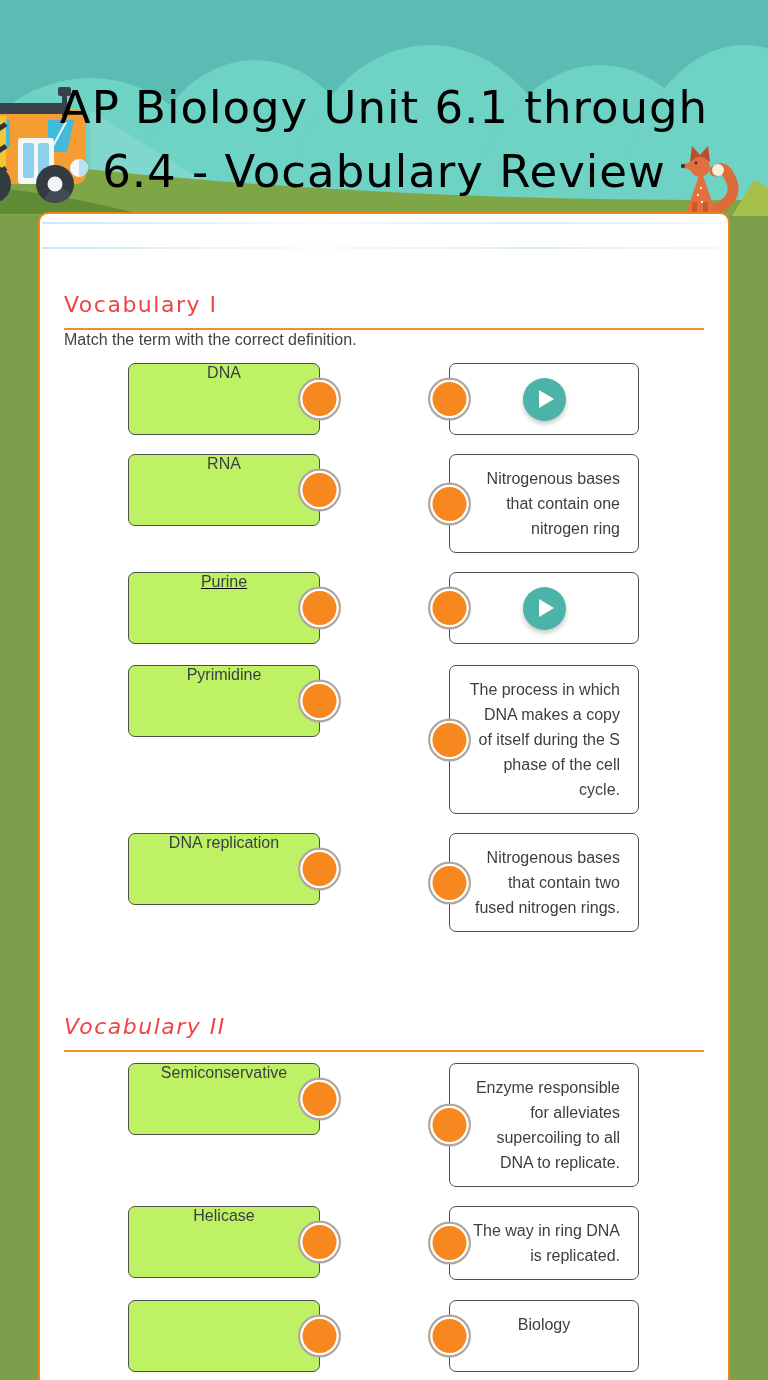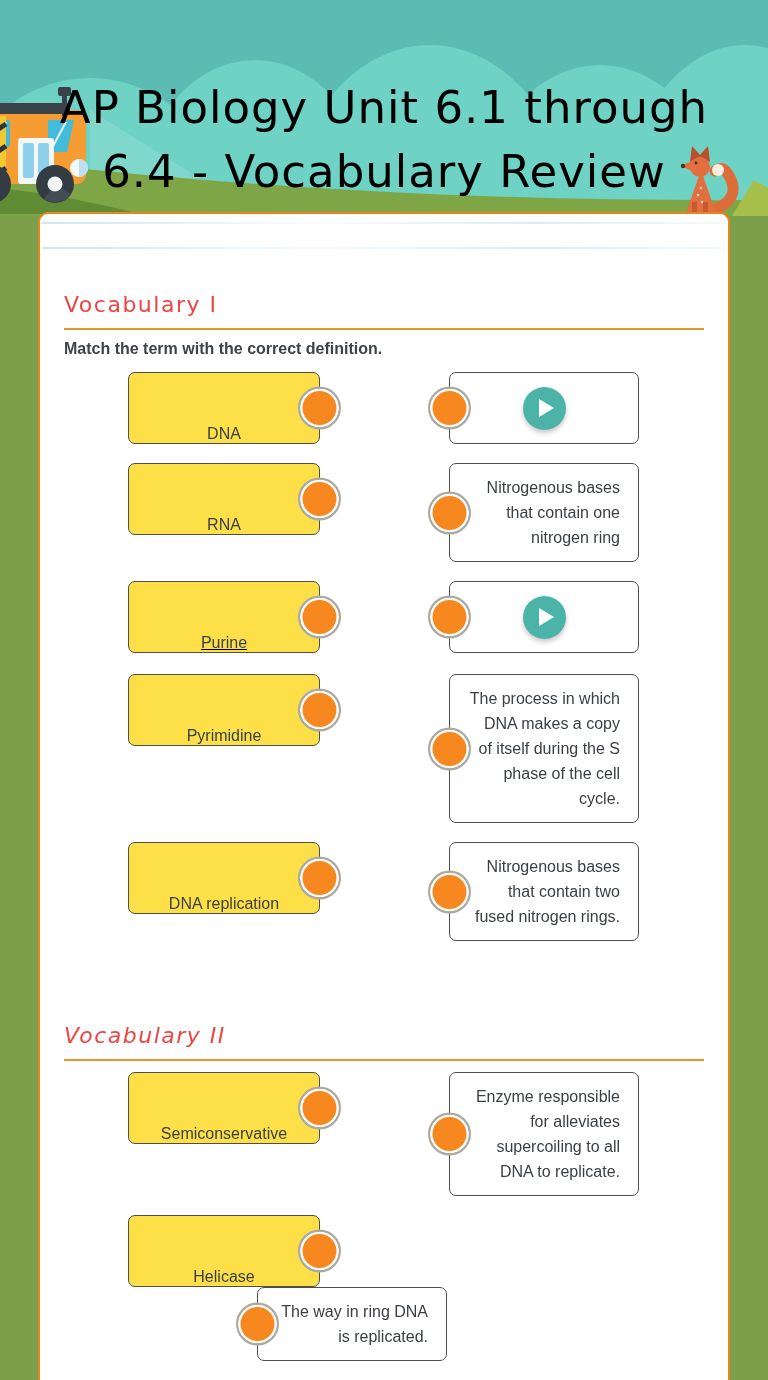--- a/index.html
+++ b/index.html
@@ -32,32 +32,32 @@
 
   .section-heading{
     font-family:"DejaVu Sans", sans-serif;
     font-size:22px; line-height:26px; font-weight:500; letter-spacing:1.5px;
     color:#ef4444;
   }
   .sec1 .section-heading{ margin-top:78px; }
   .sec2 .section-heading{ margin-top:82px;font-style:italic; }
   .heading-rule{ border:none; border-top:2px solid #E8922A; margin-top:10px; }
   .instructions{
-    margin-top:9px; font-size:16px; line-height:19px; color:#3E4347;font-weight:bold;
+    margin-top:0; font-size:16px; line-height:19px; color:#3E4347;
   }
   .sec1 .rows{ margin-top:14px; }
   .sec2 .rows{ margin-top:11px; }
 
   
   .match-row{ display:flex; align-items:flex-start; margin-left:64px; }
-  .mb19{ margin-bottom:19px; } .mb20{ margin-bottom:20px;flex-direction:column; } .mb21{ margin-bottom:21px;text-decoration:underline; }
+  .mb19{ margin-bottom:19px; } .mb20{ margin-bottom:20px; } .mb21{ margin-bottom:21px;text-decoration:underline; }
   .term-box{
     position:relative; width:192px; height:72px; flex:none;
-    border:1.5px solid #4E4E4E; border-radius:7px; background:#fde047;
-    display:flex; align-items:flex-end; justify-content:center;
+    border:1.5px solid #4E4E4E; border-radius:7px; background:#bef264;
+    display:flex; align-items:flex-start; justify-content:center;
   }
   .term-label{ font-size:16px; color:#3A3F44; text-align:center; }
   .def-box{
     position:relative; width:190px; min-height:72px; margin-left:129px; flex:none;
     border:1.5px solid #4E4E4E; border-radius:7px; background:#fff;
     display:flex; align-items:center; justify-content:center;
     padding:11px 18px; text-align:center;
   }
   .def-box.top-align{ align-items:flex-start; }
   .def-label{ font-size:16px; line-height:25px; color:#3A3F44;text-align:right; }

